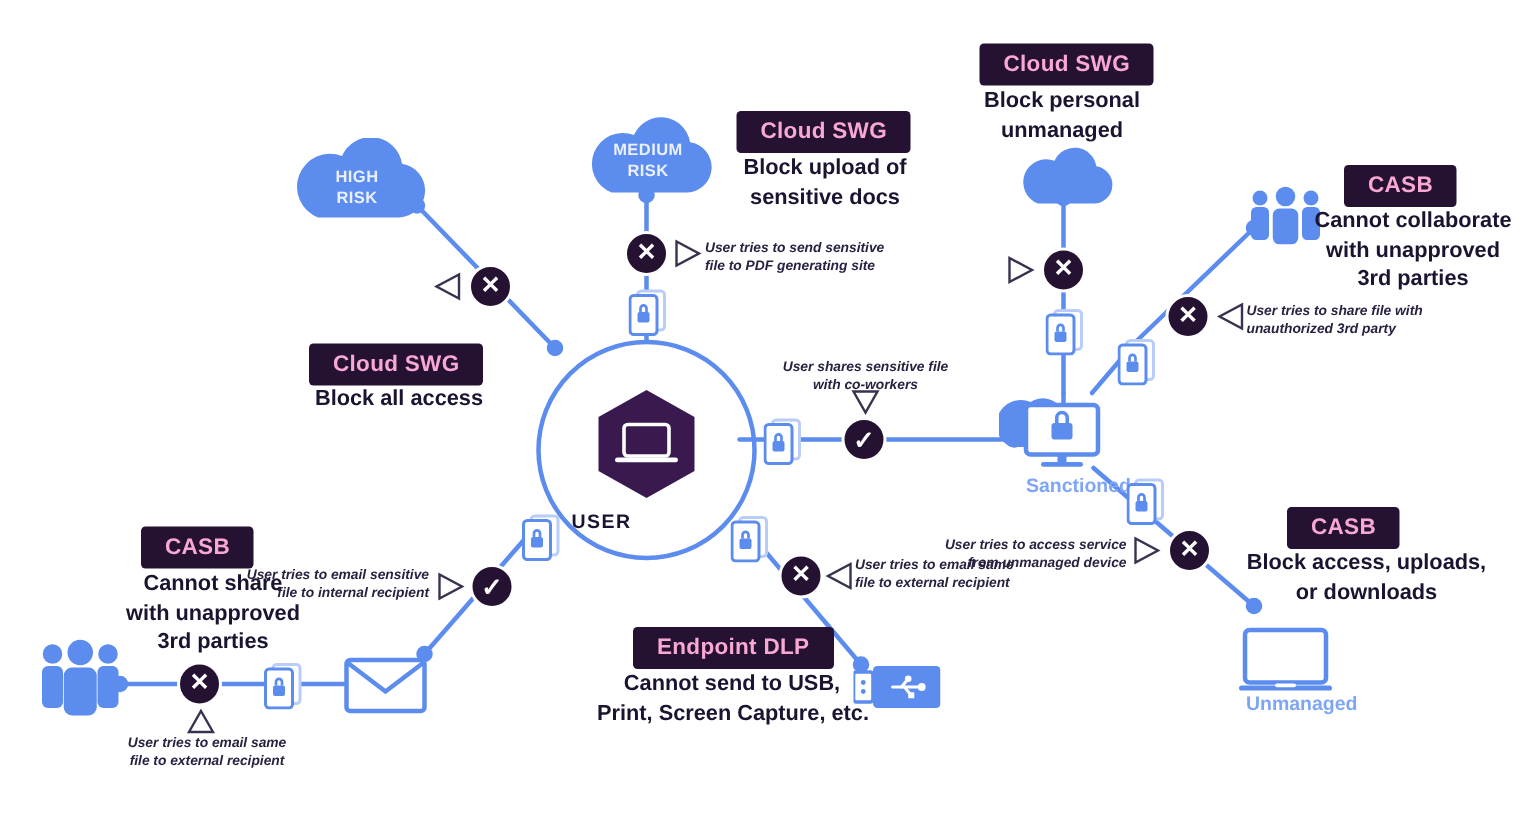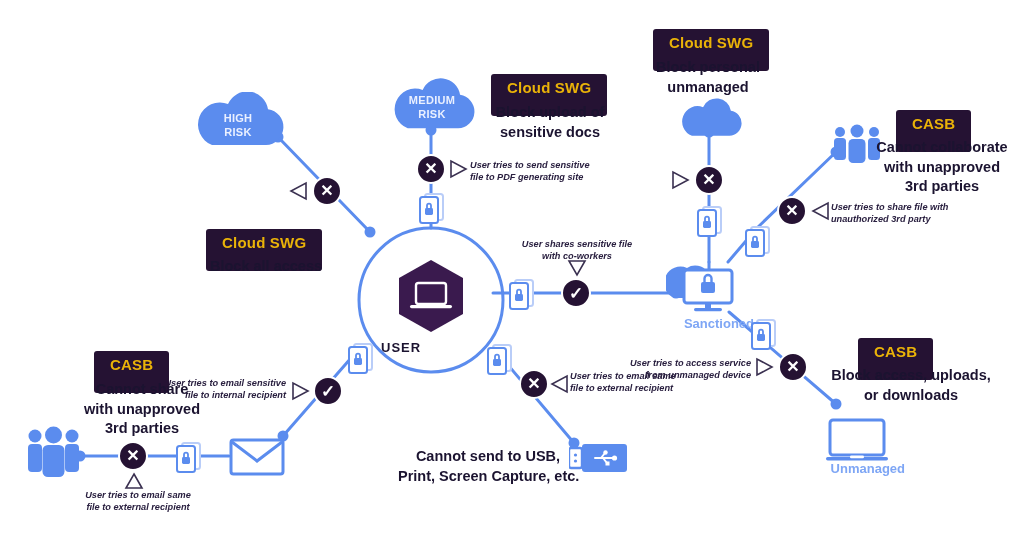--- a/index.html
+++ b/index.html
@@ -4,23 +4,23 @@
 <style>
   html,body{margin:0;padding:0;background:#ffffff;}
   body{width:1024px;height:555px;overflow:hidden;
        font-family:"Liberation Sans", sans-serif;color:#1b1330;}
   #stage{position:relative;width:1024px;height:555px;}
   #wires{position:absolute;left:0;top:0;width:1024px;height:555px;}
 
   .abs{position:absolute;}
 
   
-  .badge{position:absolute;background:#251233;color:#eab308;
+  .badge{position:absolute;background:#251233;color:#f9a8d4;
          font-size:15px;font-weight:bold;letter-spacing:.2px;
-         padding:5px 16px 20px;border-radius:3px;white-space:nowrap;
+         padding:5px 16px 6px;border-radius:3px;white-space:nowrap;
          }
   .caption{position:absolute;font-size:14.5px;line-height:1.35;
            font-weight:bold;color:#1b1330;text-align:center;white-space:nowrap;}
 
   
   .note{position:absolute;font-size:9.2px;line-height:1.3;font-style:italic;
         font-weight:bold;color:#2a2040;white-space:nowrap;}
   .note.r{text-align:right;}
   .note.c{text-align:center;}
 
@@ -343,20 +343,21 @@
   <div class="badge" style="left:896px;top:110px;">CASB</div>
   <div class="caption" style="left:872px;top:138px;width:140px;">
     <span>Cannot collaborate</span><br><span>with unapproved</span><br><span>3rd parties</span>
   </div>
 
   <div class="badge" style="left:858px;top:338px;">CASB</div>
   <div class="caption" style="left:826px;top:366px;width:170px;">
     <span>Block access, uploads,</span><br><span>or downloads</span>
   </div>
 
+  <div class="badge" style="left:422px;top:418px;">Endpoint DLP</div>
   <div class="caption" style="left:398px;top:447px;width:180px;">
     <span>Cannot send to USB,</span><br><span>Print, Screen Capture, etc.</span>
   </div>
 
   <div class="badge" style="left:94px;top:351px;">CASB</div>
   <div class="caption" style="left:72px;top:380px;width:140px;">
     <span>Cannot share</span><br><span>with unapproved</span><br><span>3rd parties</span>
   </div>
 
 </div>

